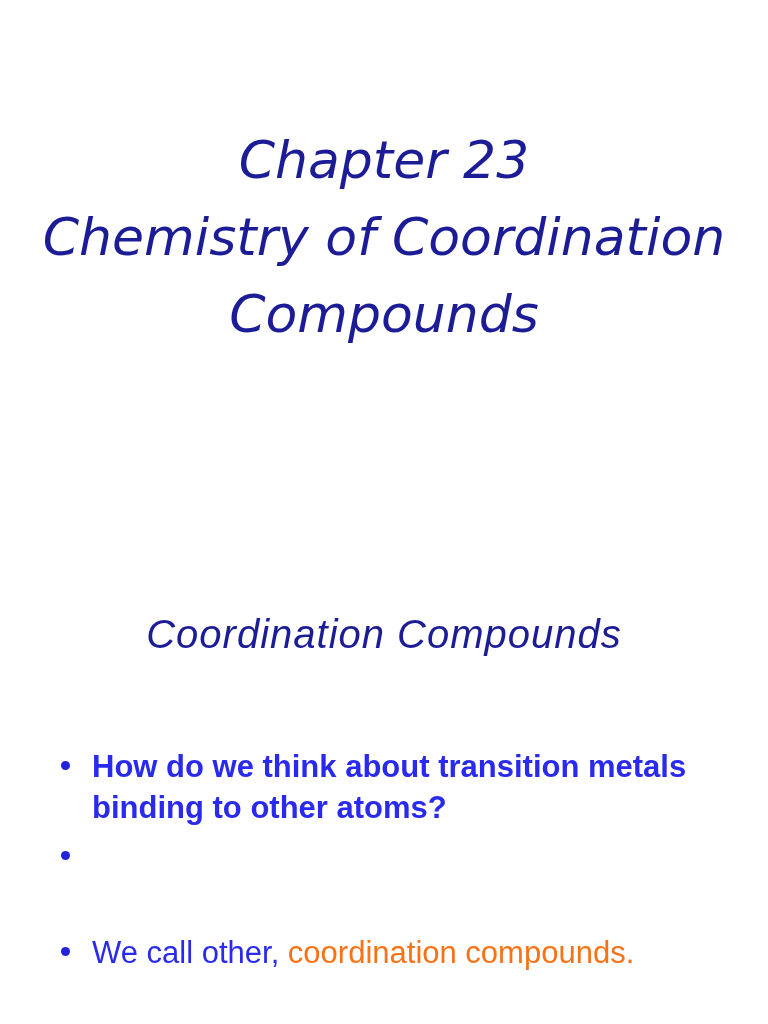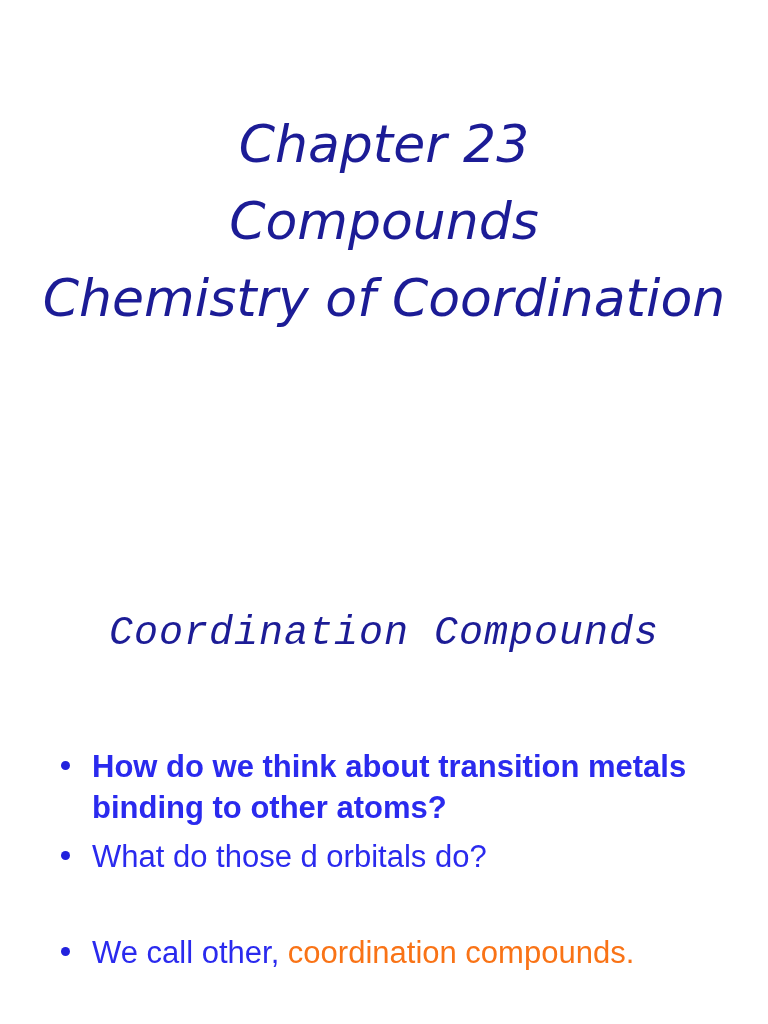--- a/index.html
+++ b/index.html
@@ -11,21 +11,21 @@
     position: relative;
     width: 768px;
     height: 1024px;
     background: var(--page-background, #ffffff);
     overflow: hidden;
     font-family: "Liberation Sans", sans-serif;
   }
   
   .chapter-title {
     position: absolute;
-    top: 106px;
+    top: 122px;
     left: 0;
     right: 0;
     margin: 0;
     text-align: center;
     font-family: "DejaVu Sans", sans-serif;
     font-style: italic;
     font-weight: normal;
     font-size: 52px;
     line-height: 77px;
     color: var(--title-navy, #1c1c96);
@@ -34,21 +34,21 @@
     display: block;
     white-space: nowrap;
   }
   .section-heading {
     position: absolute;
     top: 606px;
     left: 0;
     right: 0;
     margin: 0;
     text-align: center;
-    font-family: Liberation Mono, monospace;
+    font-family: Liberation Sans, sans-serif;
     font-style: italic;
     font-weight: normal;
     font-size: 40px;
     line-height: 56px;
     letter-spacing: 1px;
     color: var(--title-navy, #1c1c96);
   }
   .bullet-list {
     margin: 0;
     padding: 0;
@@ -82,36 +82,35 @@
   }
 </style>
 </head>
 <body>
 
 <div class="page">
 
   <section>
     <h1 class="chapter-title">
       <span class="title-line">Chapter 23</span>
+      <span class="title-line">Chemistry of Coordination</span>
       <span class="title-line">Compounds</span>
-      <span class="title-line">Chemistry of Coordination</span>
     </h1>
   </section>
 
   <section>
     <h2 class="section-heading">Coordination Compounds</h2>
 
     <ul class="bullet-list">
       <li class="bullet-item b1">
         <span class="bullet-dot"></span>
         <span>How do we think about transition metals binding to other atoms?</span>
       </li>
       <li class="bullet-item b2">
         <span class="bullet-dot"></span>
-        <span>What do those d orbitals do?</span>
       </li>
       <li class="bullet-item b3">
         <span class="bullet-dot"></span>
         <span>We call other, </span><span class="highlighted-term">coordination compounds.</span>
       </li>
     </ul>
   </section>
 
 </div>
 

